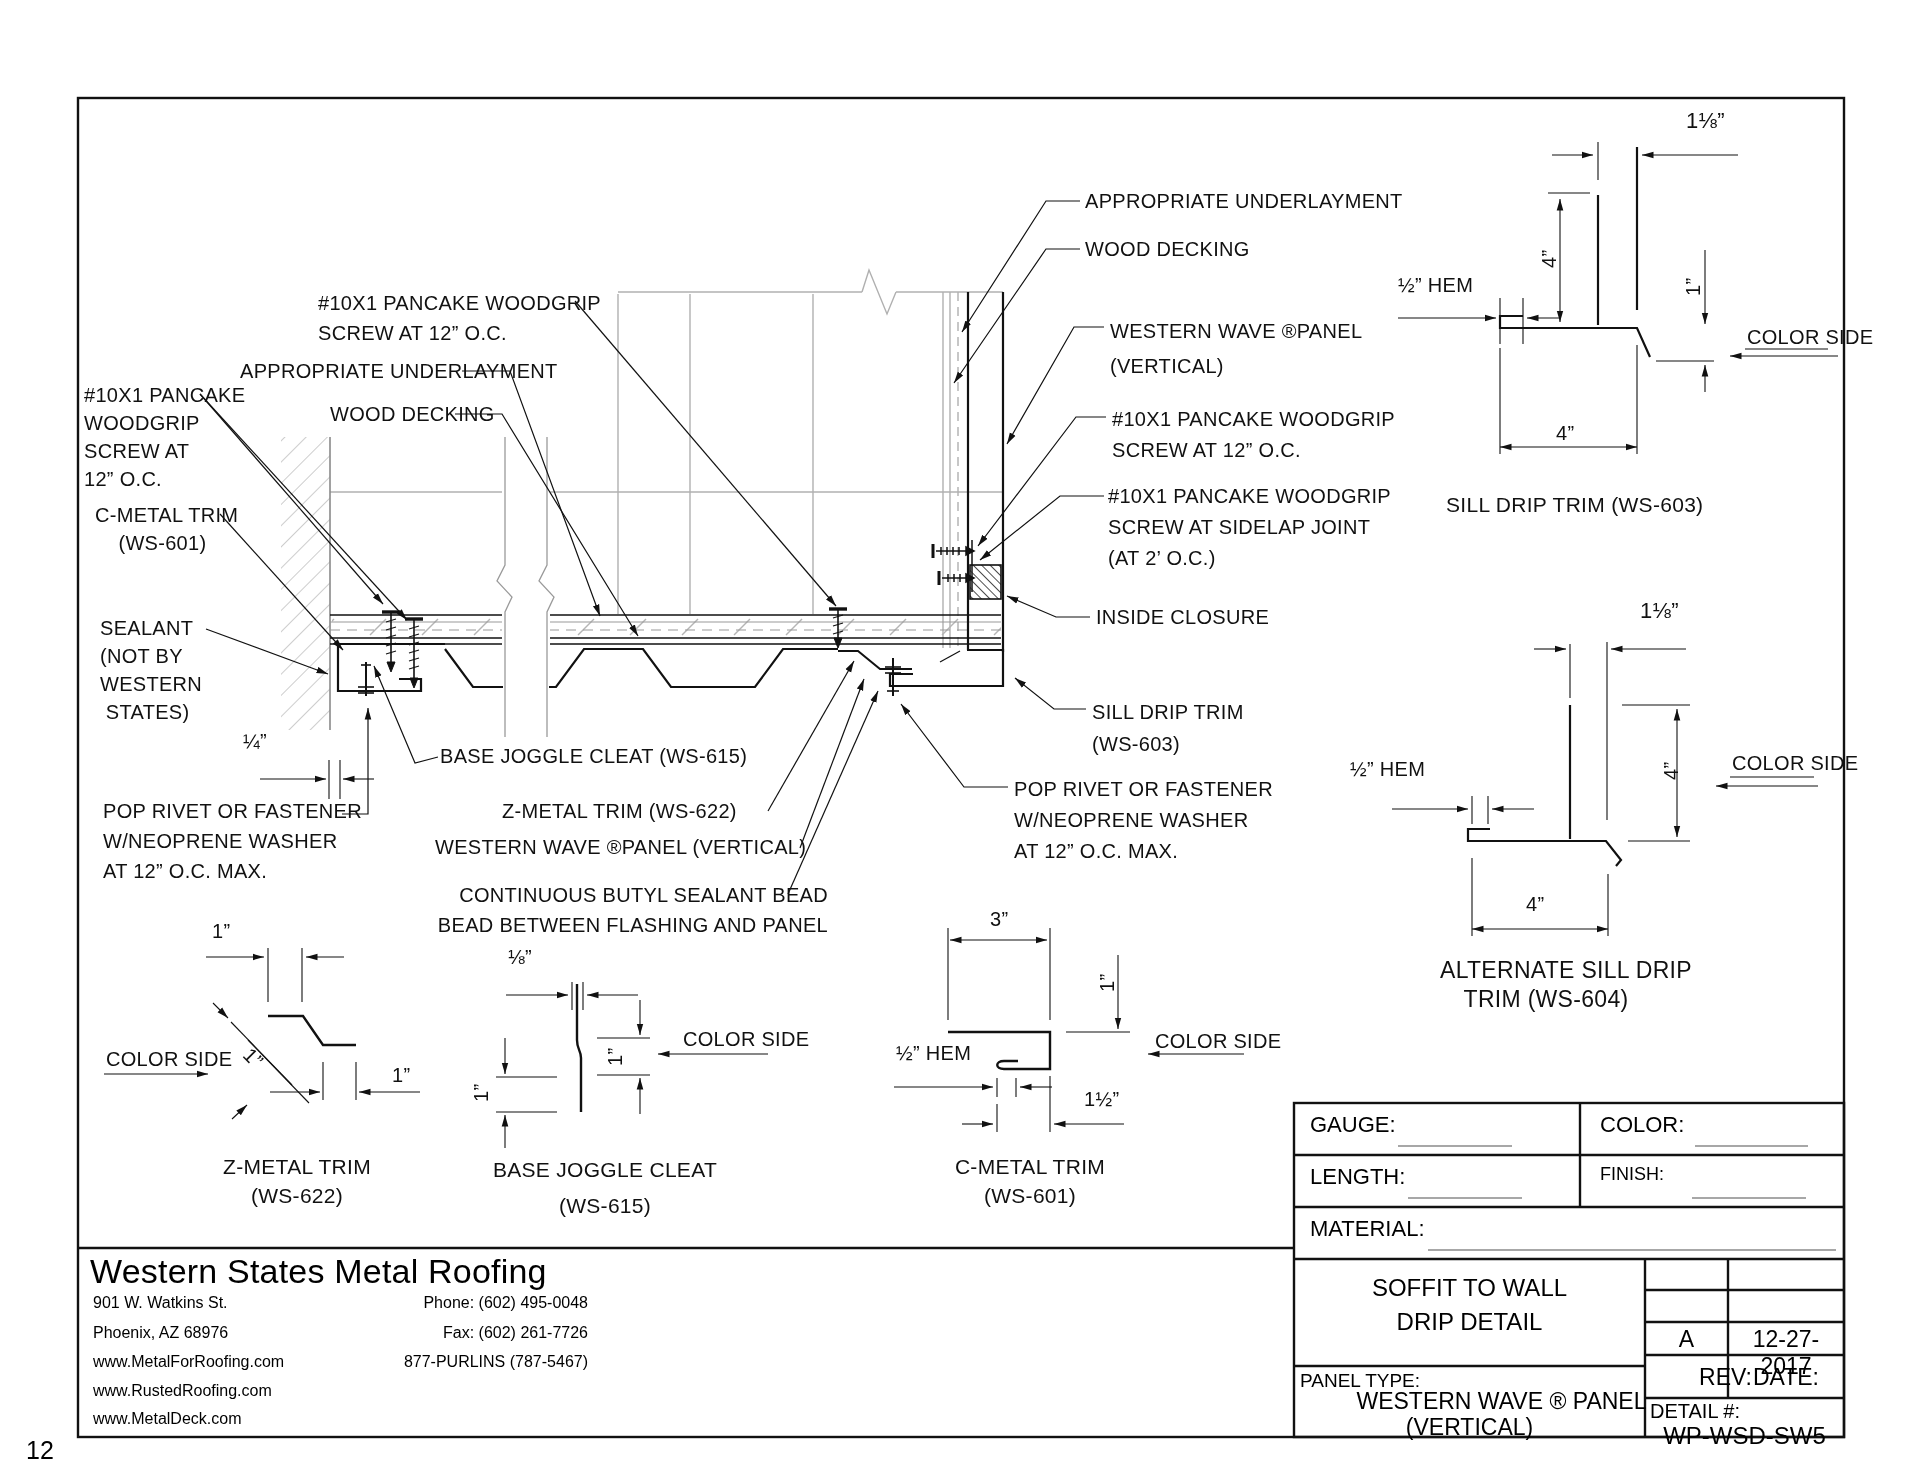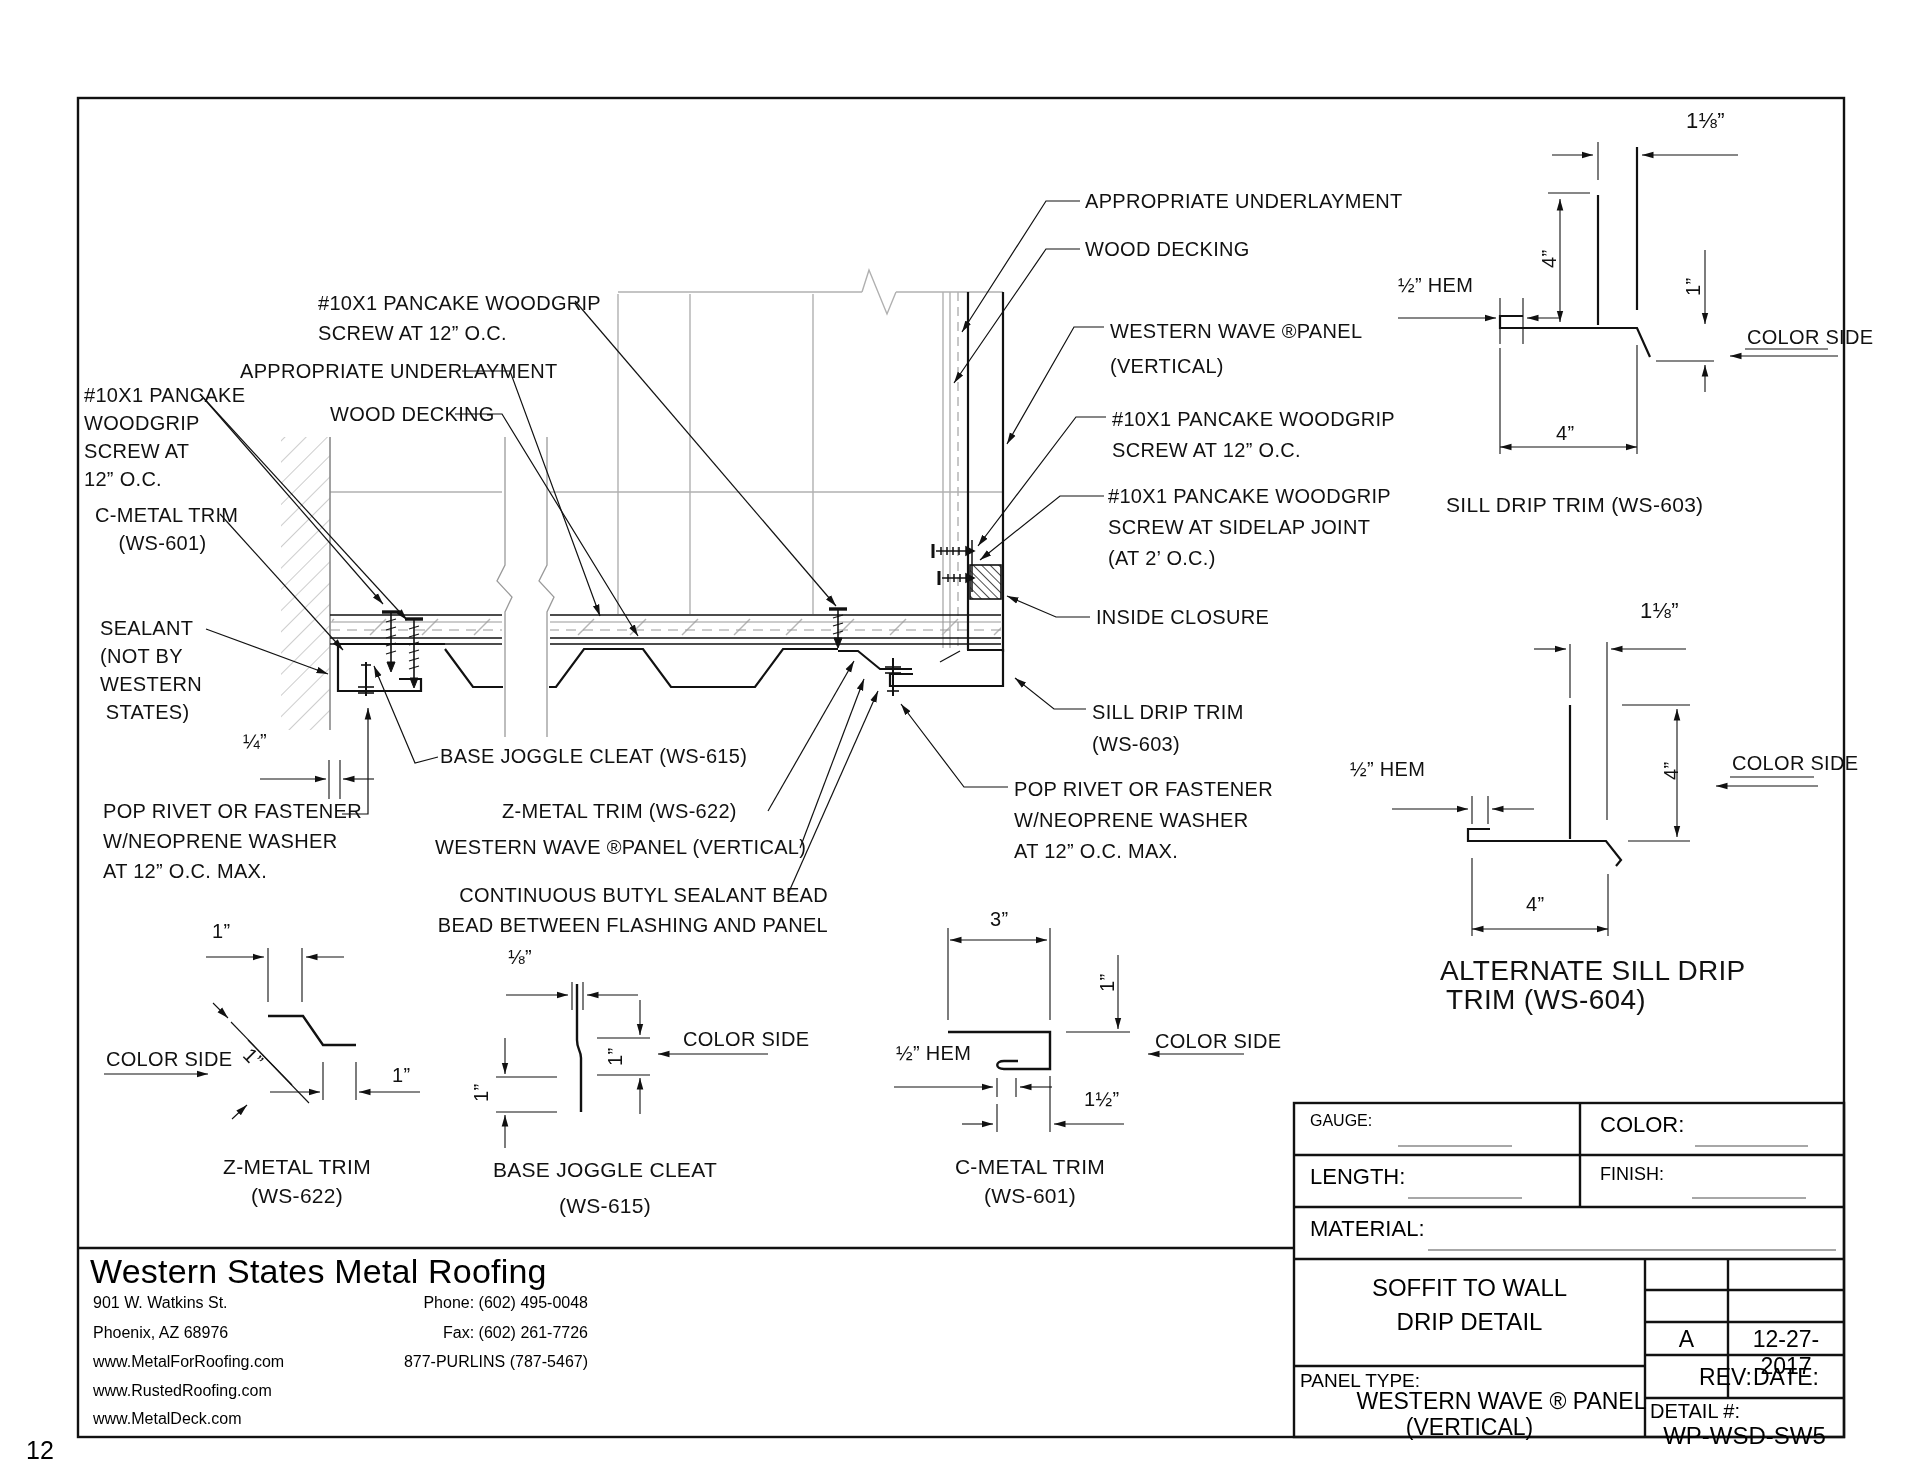--- a/index.html
+++ b/index.html
@@ -353,21 +353,21 @@
       <div class="lbl" style="left: 1680px; top: 296px; transform-origin: left top; transform: rotate(-90deg);">1”</div>
       <div class="lbl" style="left: 1398px; top: 272px;">½” HEM</div>
       <div class="lbl" style="left: 1747px; top: 324px;">COLOR SIDE</div>
       <div class="lbl" style="left: 1556px; top: 420px;">4”</div>
       <div class="lbl" style="left: 1446px; top: 492px; font-size: 21px;">SILL DRIP TRIM (WS-603)</div>
       <div class="lbl" style="left: 1640px; top: 598px; font-size: 22px;">1⅛”</div>
       <div class="lbl" style="left: 1658px; top: 780px; transform-origin: left top; transform: rotate(-90deg);">4”</div>
       <div class="lbl" style="left: 1350px; top: 756px;">½” HEM</div>
       <div class="lbl" style="left: 1732px; top: 750px;">COLOR SIDE</div>
       <div class="lbl" style="left: 1526px; top: 891px;">4”</div>
-      <div class="lbl" style="left: 1440px; top: 956px; font-size: 28px; width: 212px; text-align: center; line-height: 29px;">ALTERNATE SILL DRIP
+      <div class="lbl" style="left: 1440px; top: 956px; font-size: 23px; width: 212px; text-align: center; line-height: 29px;">ALTERNATE SILL DRIP
 TRIM (WS-604)</div>
       <div class="lbl" style="left: 212px; top: 918px;">1”</div>
       <div class="lbl" style="left: 256px; top: 1042px; transform-origin: left top; transform: rotate(45deg);">1”</div>
       <div class="lbl" style="left: 106px; top: 1046px;">COLOR SIDE</div>
       <div class="lbl" style="left: 392px; top: 1062px;">1”</div>
       <div class="lbl" style="left: 216px; top: 1152px; font-size: 21px; width: 162px; text-align: center; line-height: 29px;">Z-METAL TRIM
 (WS-622)</div>
       <div class="lbl" style="left: 508px; top: 944px;">⅛”</div>
       <div class="lbl" style="left: 468px; top: 1102px; transform-origin: left top; transform: rotate(-90deg);">1”</div>
       <div class="lbl" style="left: 602px; top: 1066px; transform-origin: left top; transform: rotate(-90deg);">1”</div>
@@ -376,21 +376,21 @@
 (WS-615)</div>
       <div class="lbl" style="left: 990px; top: 906px;">3”</div>
       <div class="lbl" style="left: 1094px; top: 992px; transform-origin: left top; transform: rotate(-90deg);">1”</div>
       <div class="lbl" style="left: 896px; top: 1040px;">½” HEM</div>
       <div class="lbl" style="left: 1084px; top: 1086px;">1½”</div>
       <div class="lbl" style="left: 1155px; top: 1028px;">COLOR SIDE</div>
       <div class="lbl" style="left: 948px; top: 1152px; font-size: 21px; width: 164px; text-align: center; line-height: 29px;">C-METAL TRIM
 (WS-601)</div>
     </div>
 
-  <div class="tbt" style="left:1310px;top:1112px;font-size:16px;">GAUGE:</div>
+  <div class="tbt" style="left:1310px;top:1112px;font-size:22px;">GAUGE:</div>
   <div class="tbt" style="left:1600px;top:1112px;font-size:22px;">COLOR:</div>
   <div class="tbt" style="left:1310px;top:1164px;font-size:22px;">LENGTH:</div>
   <div class="tbt" style="left:1600px;top:1164px;font-size:18px;">FINISH:</div>
   <div class="tbt" style="left:1310px;top:1216px;font-size:22px;">MATERIAL:</div>
   <div class="tbt ctr" style="left:1294px;top:1274px;width:351px;font-size:24px;">SOFFIT TO WALL</div>
   <div class="tbt ctr" style="left:1294px;top:1308px;width:351px;font-size:24px;">DRIP DETAIL</div>
   <div class="tbt ctr" style="left:1645px;top:1326px;width:83px;font-size:23px;">A</div>
   <div class="tbt ctr" style="left:1728px;top:1326px;width:116px;font-size:23px;">12-27-2017</div>
   <div class="tbt ctr" style="left:1645px;top:1364px;width:83px;font-size:23px;margin-left:39px;">REV:</div>
   <div class="tbt ctr" style="left:1728px;top:1364px;width:116px;font-size:23px;">DATE:</div>

